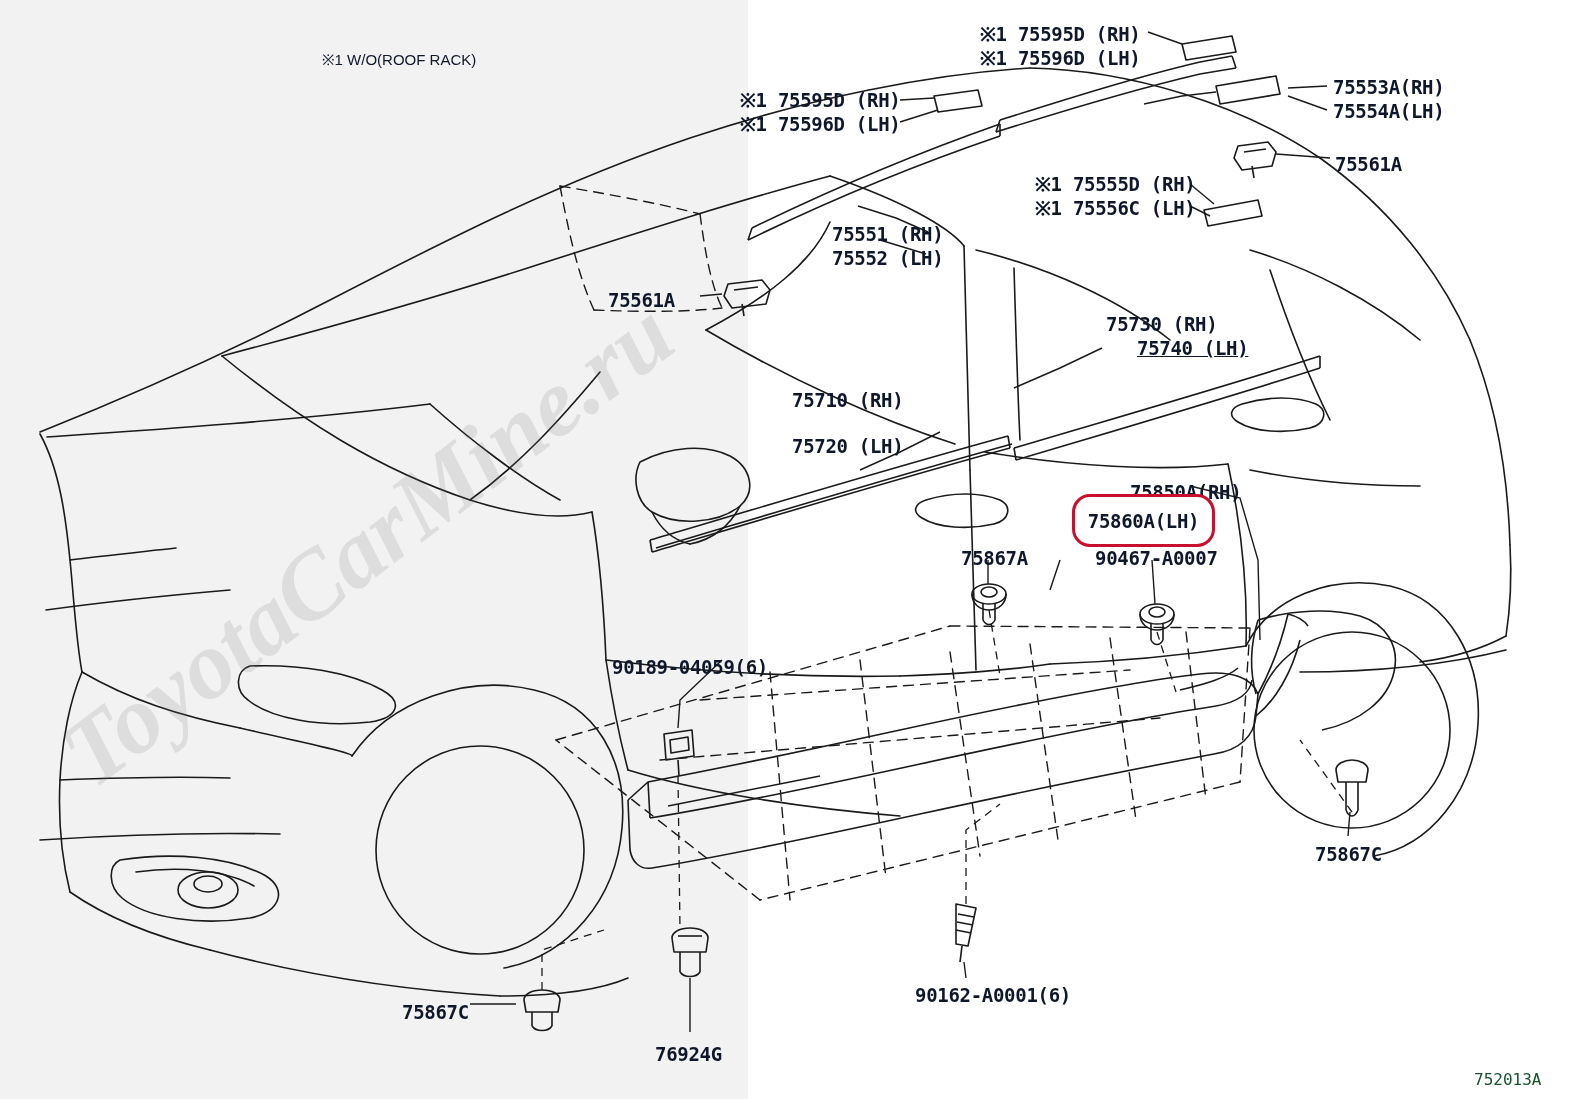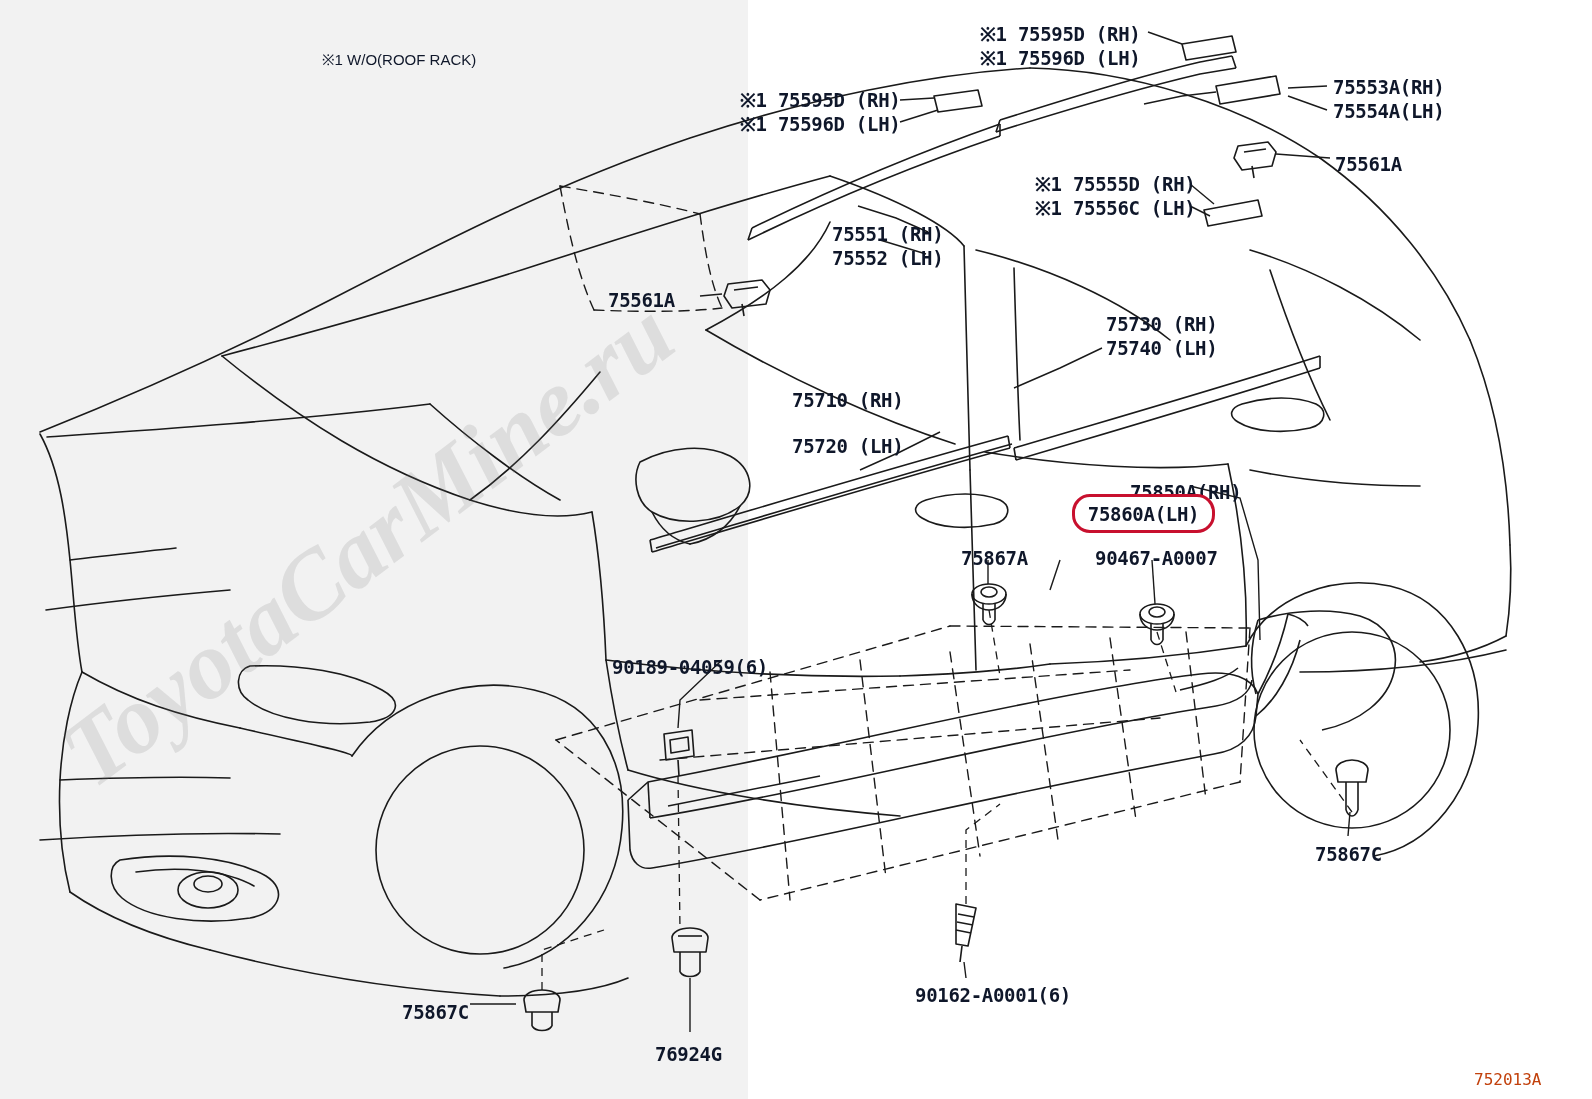--- a/index.html
+++ b/index.html
@@ -38,21 +38,21 @@
   }
   .lbl.small {
     font-family: "Liberation Sans", sans-serif;
     font-size: 15px;
     font-weight: normal;
     letter-spacing: 0;
   }
   .lbl.code {
     font-size: 16px;
     font-weight: normal;
-    color: #c2410c;
+    color: #14532d;
     letter-spacing: 0;
   }
   .hl {
     position: absolute;
     border: 3px solid #c8102e;
     background: #ffffff;
     box-sizing: border-box;
   }
   .hl .lbl {
     position: static;
@@ -333,28 +333,28 @@
 
   <div class="lbl" style="left:1035px; top:172px;">※1 75555D (RH)</div>
   <div class="lbl" style="left:1035px; top:196px;text-align:center;">※1 75556C (LH)</div>
 
   <div class="lbl" style="left:832px; top:222px;">75551 (RH)</div>
   <div class="lbl" style="left:832px; top:246px;">75552 (LH)</div>
 
   <div class="lbl" style="left:608px; top:288px;">75561A</div>
 
   <div class="lbl" style="left:1106px; top:312px;">75730 (RH)</div>
-  <div class="lbl" style="left:1106px; top:336px;">75740 (LH)</div>
+  <div class="lbl" style="left:1137px; top:336px;text-decoration:underline;">75740 (LH)</div>
 
   <div class="lbl" style="left:792px; top:388px;">75710 (RH)</div>
   <div class="lbl" style="left:792px; top:434px;">75720 (LH)</div>
 
   <div class="lbl" style="left:1130px; top:480px;">75850A(RH)</div>
 
-  <div class="hl" style="left:1072px; top:494px; width:143px; height:39px; display:flex; align-items:center; justify-content:center;border-radius:18px;">
+  <div class="hl" style="left:1072px; top:494px; width:143px; height:53px; display:flex; align-items:center; justify-content:center;border-radius:18px;">
     <span class="lbl">75860A(LH)</span>
   </div>
 
   <div class="lbl" style="left:961px; top:546px;">75867A</div>
   <div class="lbl" style="left:1095px; top:546px;">90467-A0007</div>
 
   <div class="lbl" style="left:612px; top:655px;">90189-04059(6)</div>
 
   <div class="lbl" style="left:1315px; top:842px;">75867C</div>
   <div class="lbl" style="left:402px; top:1000px;">75867C</div>

